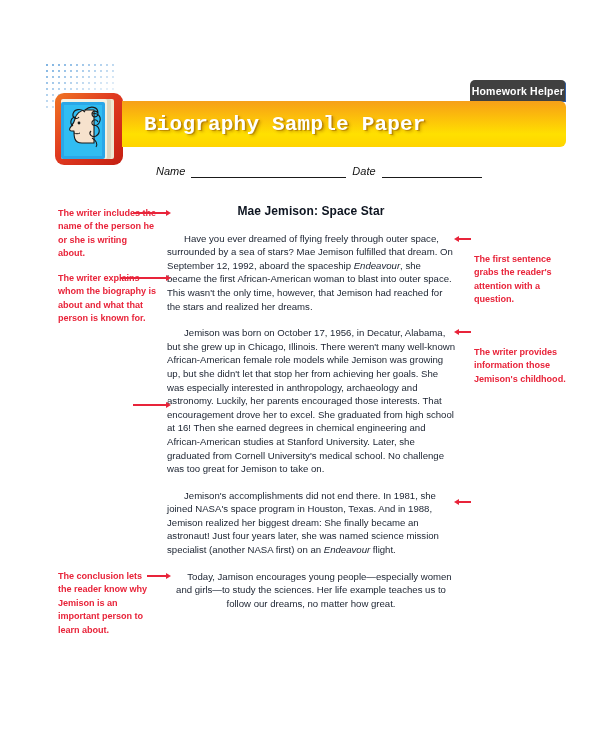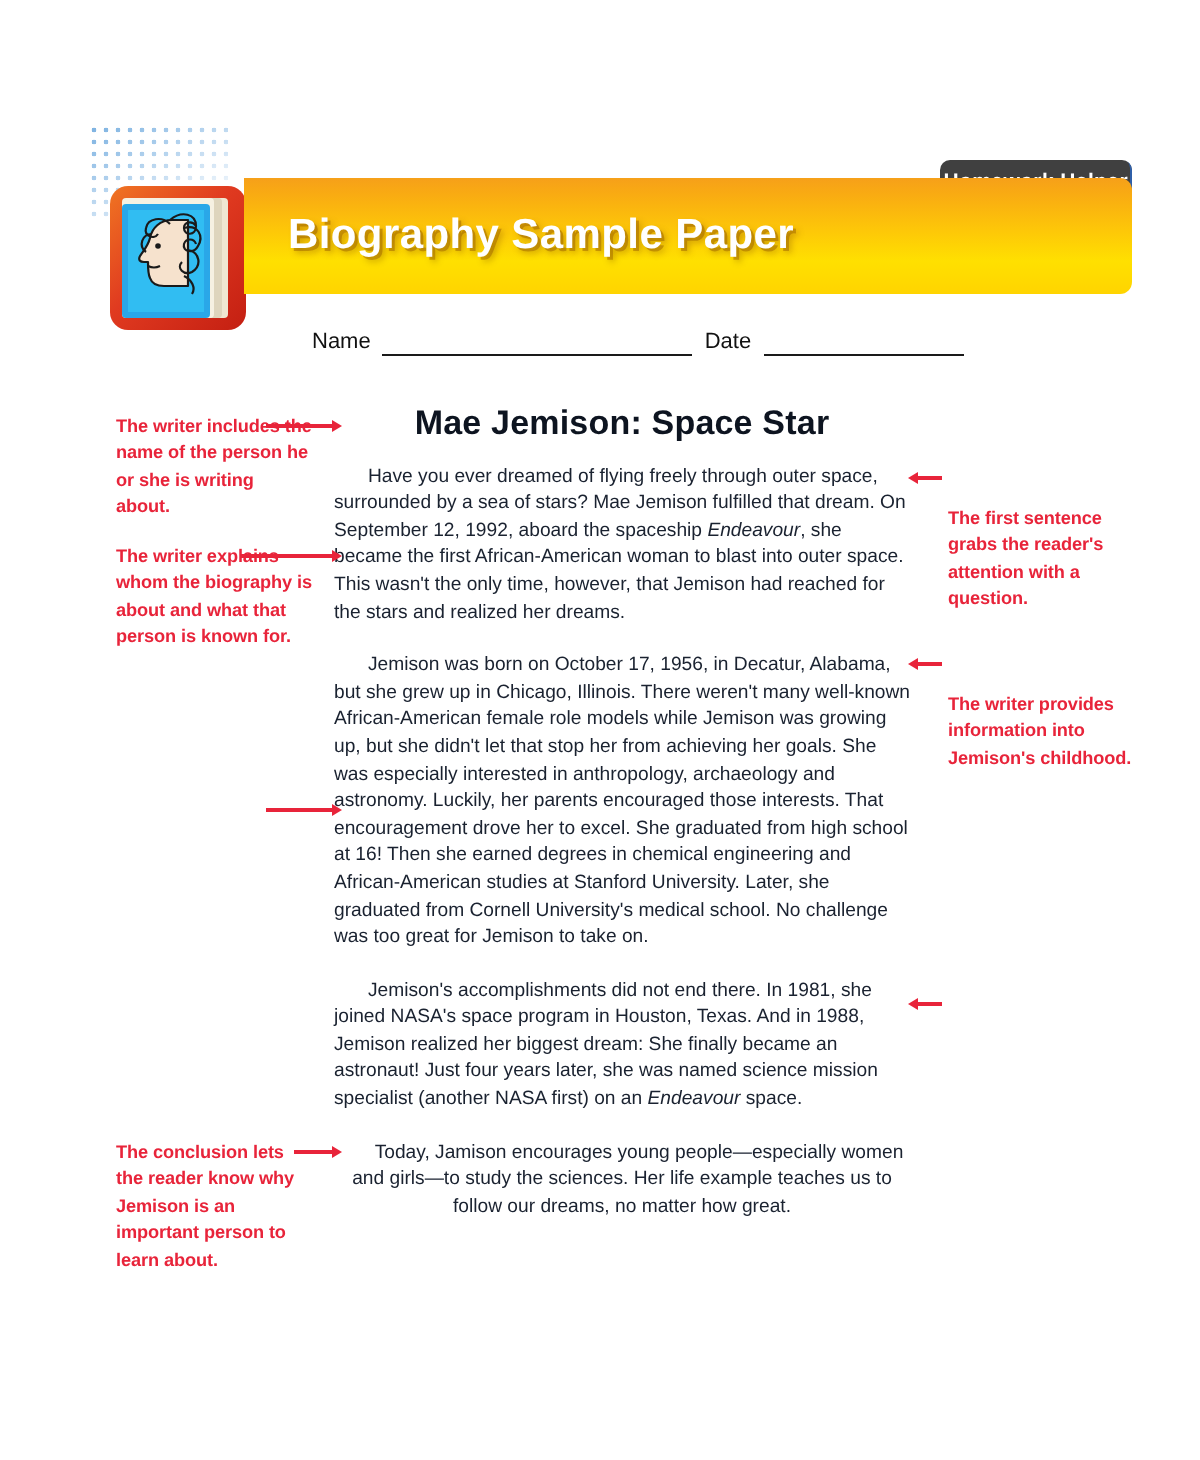--- a/index.html
+++ b/index.html
@@ -60,25 +60,26 @@
     font-size: 10.5px;
     font-weight: bold;
     letter-spacing: .2px;
     box-shadow: -1px -1px 0 #2f5fa8 inset;
   }
 
   
   .banner {
     position: absolute;
     left: 122px;
-    top: 89px;
+    top: 101px;
     width: 444px;
-    height: 58px;
+    height: 46px;
     background: linear-gradient(to bottom, #f6a01a 0%, #f9ab12 14%, #fdc708 45%, #ffe000 72%, #ffd400 100%);
     border-radius: 0 6px 6px 0;
+    font-family: Liberation Mono, monospace;
   }
   .banner-title {
     position: absolute;
     left: 22px;
     top: 50%;
     transform: translateY(-50%);
     color: #ffffff;
     font-size: 21px;
     font-weight: bold;
     letter-spacing: .2px;
@@ -87,20 +88,21 @@
 
   
   .namedate {
     position: absolute;
     left: 156px;
     top: 165px;
     display: flex;
     align-items: flex-end;
     font-size: 11px;
     color: #111;
+    font-style: italic;
   }
   .nd-label { padding-bottom: 1px; }
   .nd-rule {
     display: inline-block;
     border-bottom: 1.4px solid #1a1a1a;
     height: 11px;
     margin: 0 6px;
   }
   .rule-name { width: 155px; }
   .rule-date { width: 100px; }
@@ -112,21 +114,21 @@
     top: 205px;
     width: 288px;
     color: #1a2230;
     font-size: 9.6px;
     line-height: 13.6px;
     text-align: left;
   }
   .essay-title {
     text-align: center;
     font-weight: bold;
-    font-size: 17px;
+    font-size: 12px;
     color: #0d1420;
     margin: 0 0 13px 0;
     letter-spacing: .1px;
   }
   .essay p {
     margin: 0 0 13px 0;
     text-indent: 17px;
   }
   .essay p:last-child { margin-bottom: 0; text-align: center; }
   .essay em { font-style: italic; text-align: center; }
@@ -215,31 +217,31 @@
     <span class="nd-rule rule-name"></span>
     <span class="nd-label">Date</span>
     <span class="nd-rule rule-date"></span>
   </div>
 
   <div class="essay">
     <div class="essay-title">Mae Jemison: Space Star</div>
     <div id="essay-paragraphs">
         <p><span>Have you ever dreamed of flying freely through outer space, surrounded by a sea of stars? Mae Jemison fulfilled that dream. On September 12, 1992, aboard the spaceship </span><em>Endeavour</em><span>, she became the first African-American woman to blast into outer space. This wasn't the only time, however, that Jemison had reached for the stars and realized her dreams.</span></p>
         <p><span>Jemison was born on October 17, 1956, in Decatur, Alabama, but she grew up in Chicago, Illinois. There weren't many well-known African-American female role models while Jemison was growing up, but she didn't let that stop her from achieving her goals. She was especially interested in anthropology, archaeology and astronomy. Luckily, her parents encouraged those interests. That encouragement drove her to excel. She graduated from high school at 16! Then she earned degrees in chemical engineering and African-American studies at Stanford University. Later, she graduated from Cornell University's medical school. No challenge was too great for Jemison to take on.</span></p>
-        <p><span>Jemison's accomplishments did not end there. In 1981, she joined NASA's space program in Houston, Texas. And in 1988, Jemison realized her biggest dream: She finally became an astronaut! Just four years later, she was named science mission specialist (another NASA first) on an </span><em>Endeavour</em><span> space.</span></p>
+        <p><span>Jemison's accomplishments did not end there. In 1981, she joined NASA's space program in Houston, Texas. And in 1988, Jemison realized her biggest dream: She finally became an astronaut! Just four years later, she was named science mission specialist (another NASA first) on an </span><em>Endeavour</em><span> flight.</span></p>
         <p><span>Today, Jamison encourages young people—especially women and girls—to study the sciences. Her life example teaches us to follow our dreams, no matter how great.</span></p>
       </div>
   </div>
 
   <div class="anno anno-left" style="top:207px">The writer includes the name of the person he or she is writing about.</div>
   <div class="anno anno-left" style="top:272px">The writer explains whom the biography is about and what that person is known for.</div>
   <div class="anno anno-left" style="top:570px">The conclusion lets the reader know why Jemison is an important person to learn about.</div>
 
   <div class="anno anno-right" style="top:233px">The first sentence grabs the reader's attention with a question.</div>
-  <div class="anno anno-right" style="top:326px">The writer provides information into Jemison's childhood.</div>
+  <div class="anno anno-right" style="top:326px">The writer provides information those Jemison's childhood.</div>
 
   <div class="arrow to-right" style="left:133px; top:212px; width:34px;"></div>
   <div class="arrow to-right" style="left:120px; top:277px; width:47px;"></div>
   <div class="arrow to-right" style="left:133px; top:404px; width:34px;"></div>
   <div class="arrow to-right" style="left:147px; top:575px; width:20px;"></div>
 
   <div class="arrow to-left" style="left:458px; top:238px; width:13px;"></div>
   <div class="arrow to-left" style="left:458px; top:331px; width:13px;"></div>
   <div class="arrow to-left" style="left:458px; top:501px; width:13px;"></div>
 

